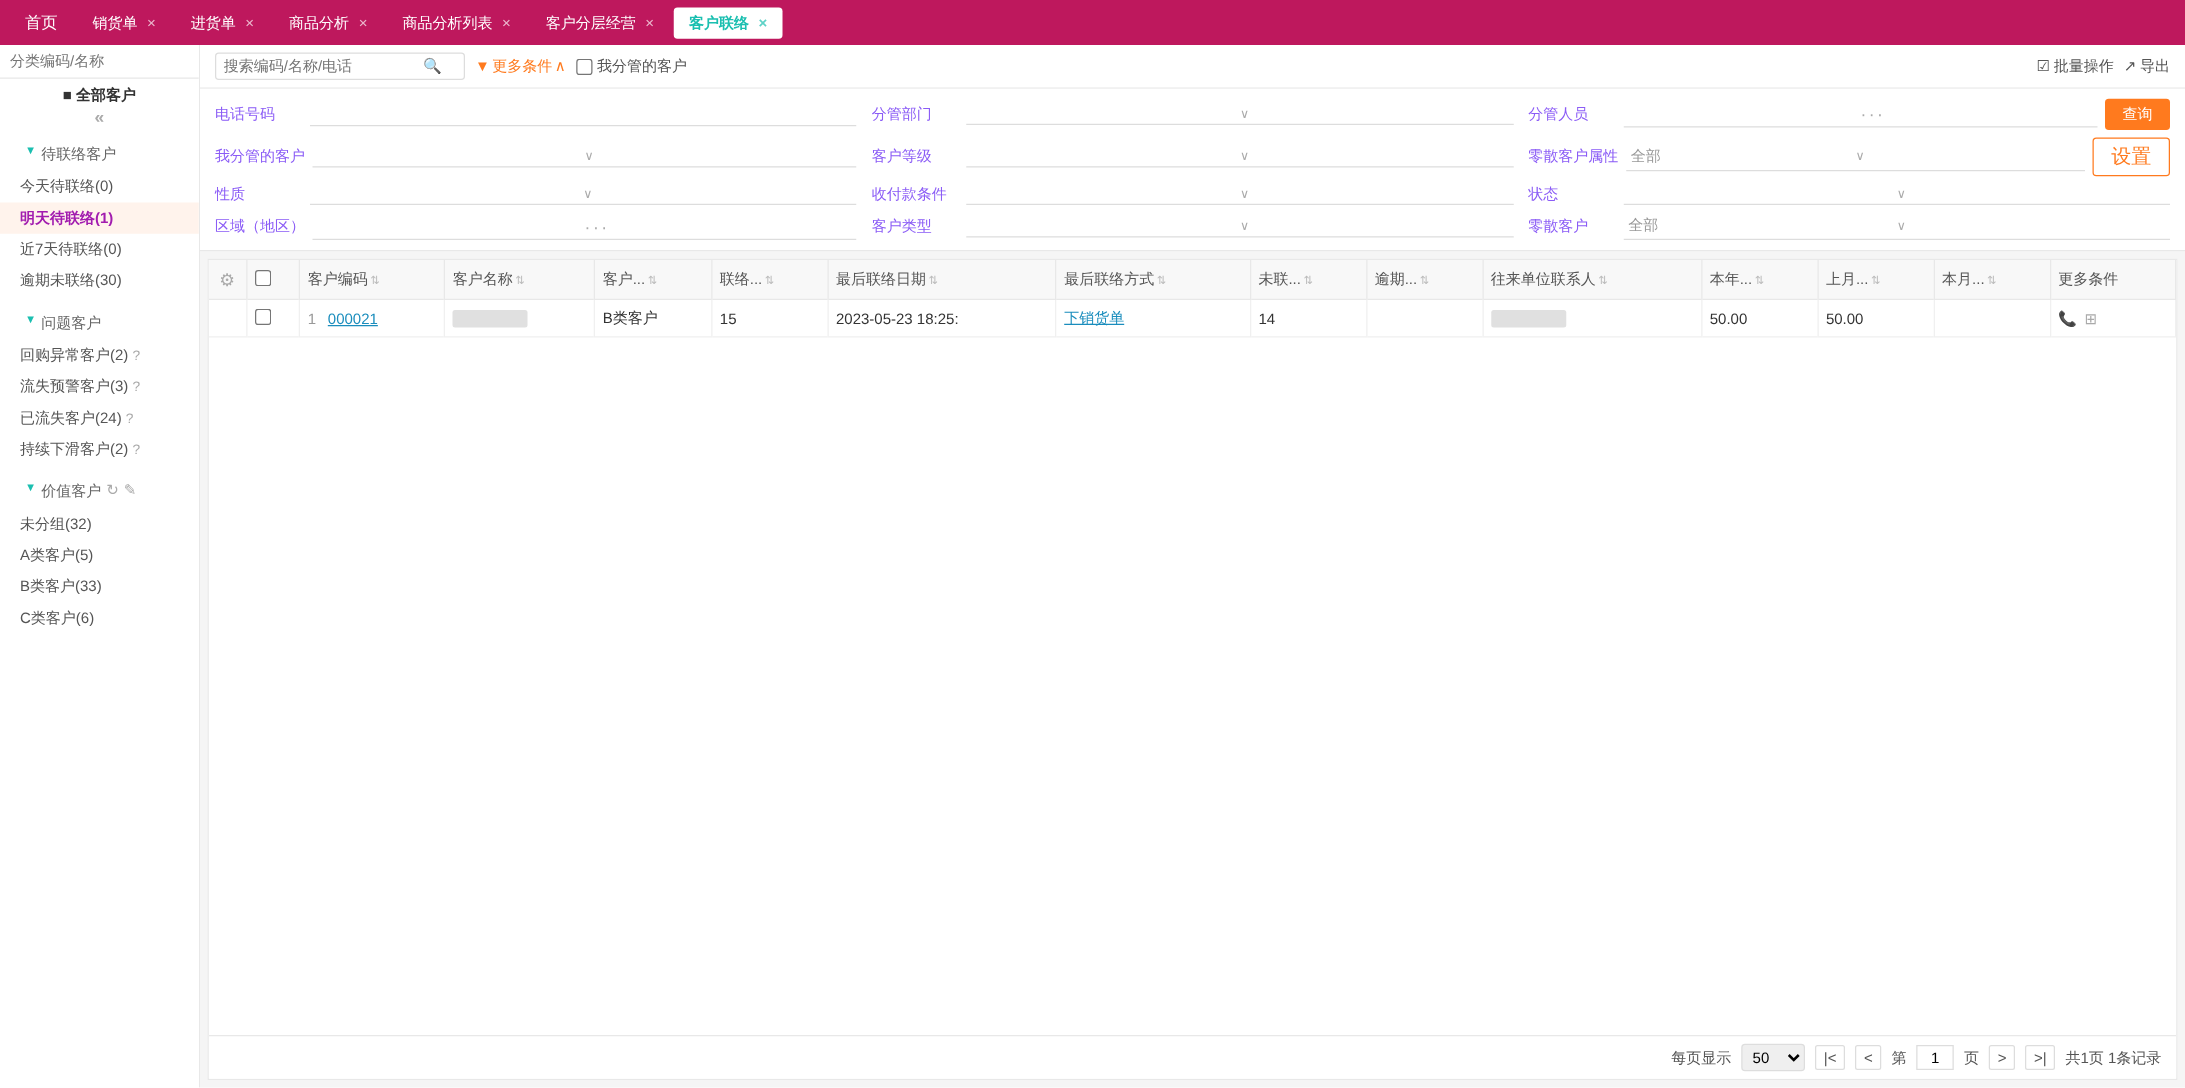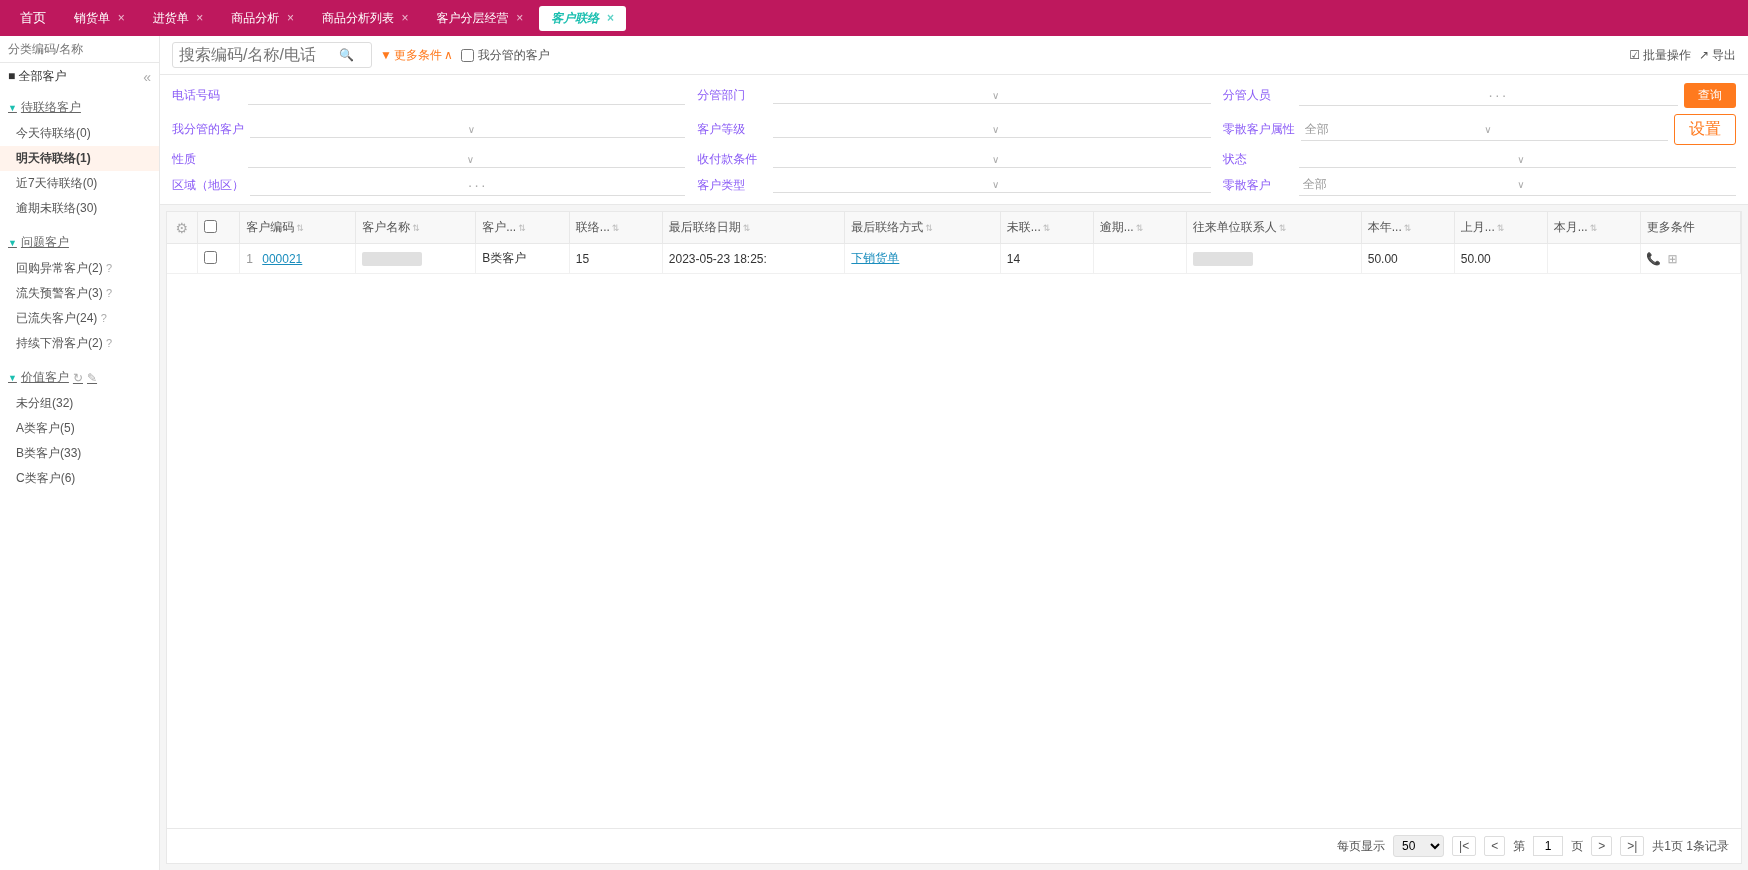--- a/index.html
+++ b/index.html
@@ -19,21 +19,20 @@
       padding: 4px 12px;
       cursor: pointer;
       border-radius: 3px;
       white-space: nowrap;
       font-size: 13px;
     }
     .nav-item.active {
       background: #fff;
       color: #1bbfb0;
       font-weight: bold;
-      font-style: italic;
     }
     .nav-item .close-btn {
       margin-left: 4px;
       opacity: 0.7;
     }
 
     
     .main-layout {
       display: flex;
       height: calc(100vh - 36px);
@@ -63,48 +62,47 @@
     }
 
     .sidebar-section {
       padding: 4px 0;
     }
     .sidebar-all-customers {
       display: flex;
       align-items: center;
       justify-content: space-between;
       padding: 5px 8px;
-      font-weight: normal;
+      font-weight: bold;
       color: #333;
       cursor: pointer;
+      flex-direction: column;
     }
     .sidebar-all-customers .collapse-icon { color: #aaa; font-size: 14px; }
 
     .sidebar-group-label {
       display: flex;
-      align-items: center;
-      padding: 5px 8px;
+      padding: 5px 20px;
       color: #666;
       font-size: 11px;
-      text-decoration: underline;
     }
     .sidebar-group-label::before {
       content: '▼';
       font-size: 9px;
       margin-right: 4px;
       color: #1bbfb0;
     }
 
     .sidebar-item {
       padding: 4px 8px 4px 16px;
       color: #555;
       cursor: pointer;
       white-space: nowrap;
     }
-    .sidebar-item.active { background: #fff3ec; color: #404040; font-weight: bold; }
+    .sidebar-item.active { background: #fff3ec; color: #a21caf; font-weight: bold; }
 
     
     .content {
       flex: 1;
       display: flex;
       flex-direction: column;
       overflow: hidden;
       background: #f5f5f5;
     }
 
@@ -121,21 +119,21 @@
       display: flex;
       align-items: center;
       border: 1px solid #ddd;
       border-radius: 3px;
       padding: 3px 6px;
       width: 200px;
     }
     .search-input-wrap input {
       border: none;
       outline: none;
-      font-size: 16px;
+      font-size: 12px;
       color: #999;
       width: 160px;
     }
     .search-input-wrap .icon { color: #aaa; cursor: pointer; }
 
     .more-conditions {
       display: flex;
       align-items: center;
       color: #ff7a1e;
       cursor: pointer;

